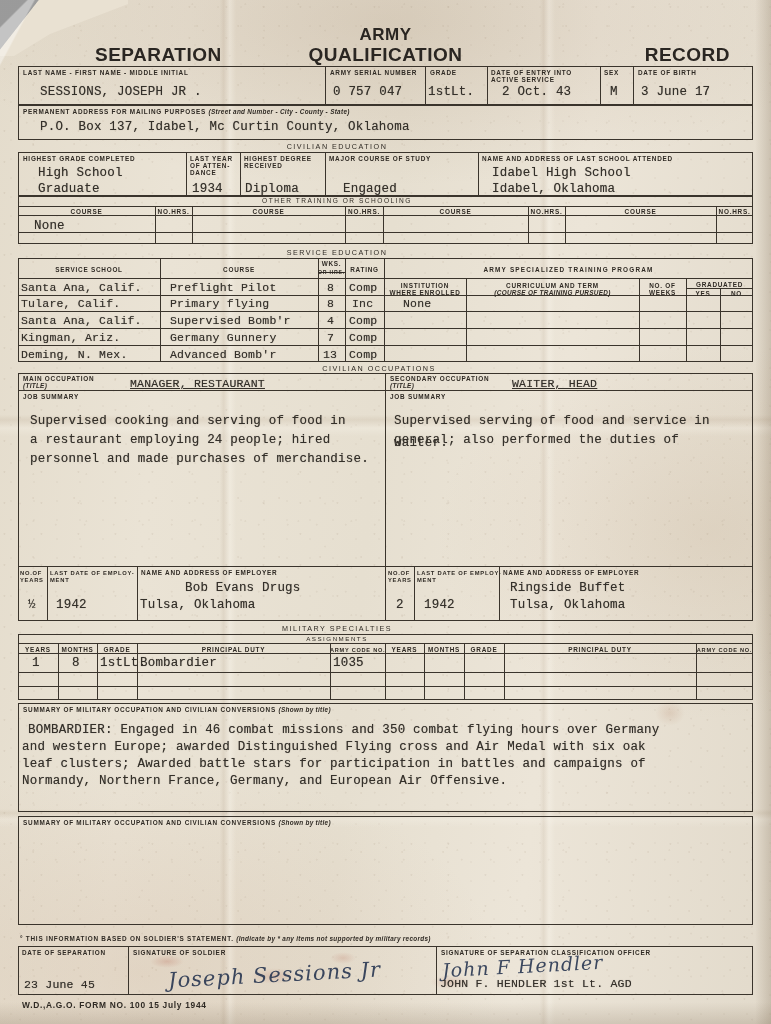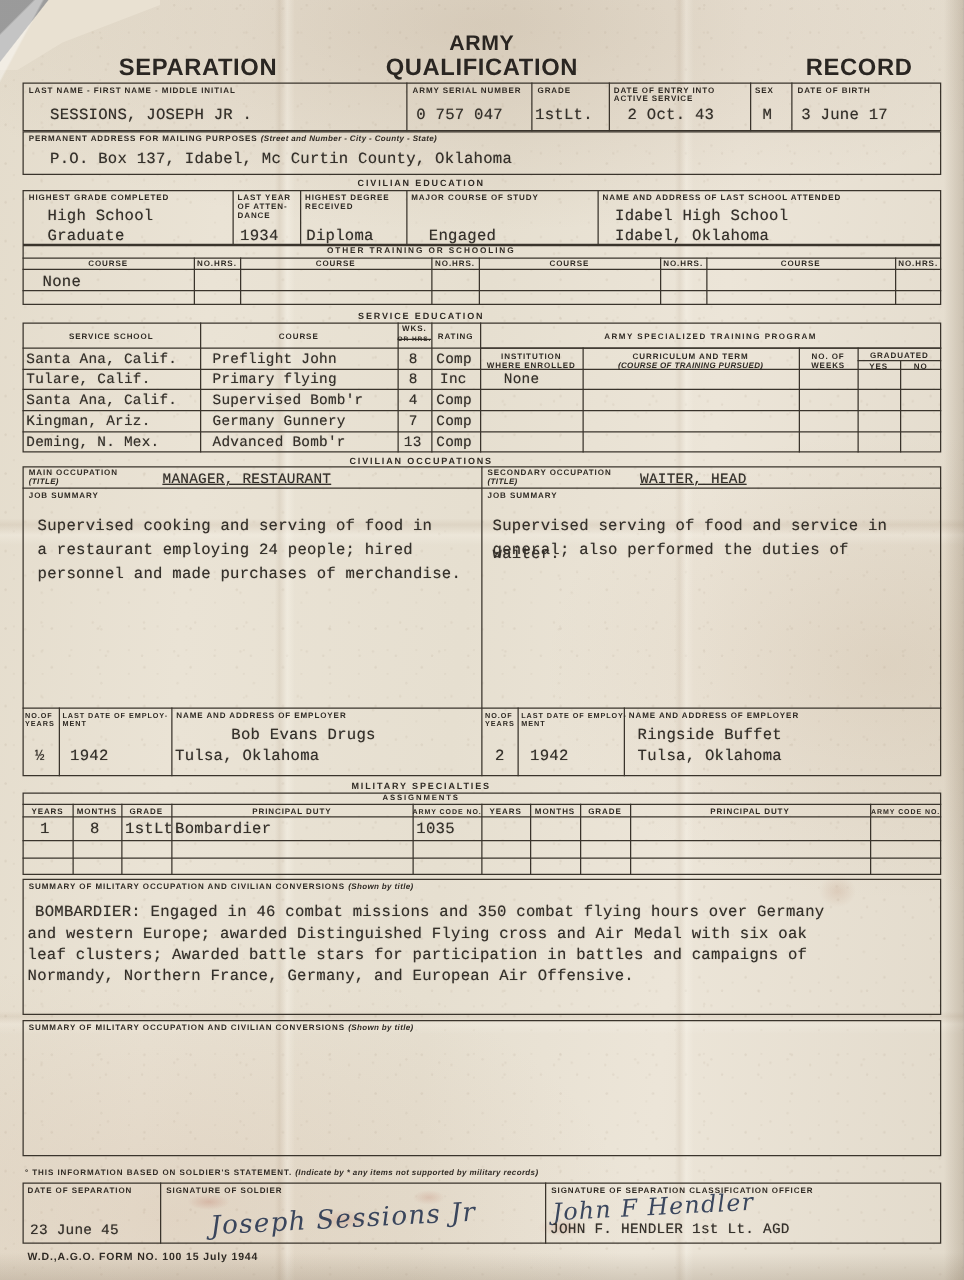--- a/index.html
+++ b/index.html
@@ -84,21 +84,21 @@
 
   
   .cap{position:absolute;color:#2f2a24;font-size:6.4px;letter-spacing:.75px;
        font-weight:bold;white-space:nowrap;line-height:8px;
        font-family:"Liberation Sans", sans-serif;}
   .cap i{font-style:italic;letter-spacing:.3px;font-weight:bold;}
   .capc{text-align:center;}
 
   
   .band{position:absolute;width:674px;text-align:center;color:#2f2a24;
-        font-size:7.2px;letter-spacing:1.5px;font-weight:bold;}
+        font-size:7.2px;letter-spacing:1.5px;font-weight:normal;}
 
   
   .tw{position:absolute;color:#34302a;white-space:nowrap;
       font-family:"Liberation Mono","DejaVu Sans Mono",monospace;
       font-size:12.5px;letter-spacing:.2px;
       text-shadow:0 0 .7px rgba(52,48,42,.55);}
   .tw.sm{font-size:11.5px;}
   .tw.u{text-decoration:underline;}
 
   
@@ -243,21 +243,21 @@
   <div class="cap capc" style="left:384px;top:289px;width:82px;">WHERE ENROLLED</div>
   <div class="cap capc" style="left:466px;top:282px;width:173px;">CURRICULUM AND TERM</div>
   <div class="cap capc" style="left:466px;top:289px;width:173px;"><i>(COURSE OF TRAINING PURSUED)</i></div>
   <div class="cap capc" style="left:639px;top:282px;width:47px;">NO. OF</div>
   <div class="cap capc" style="left:639px;top:289px;width:47px;">WEEKS</div>
   <div class="cap capc" style="left:686px;top:281px;width:67px;">GRADUATED</div>
   <div class="cap capc" style="left:686px;top:290px;width:34px;">YES</div>
   <div class="cap capc" style="left:720px;top:290px;width:33px;">NO</div>
 
   <div class="tw sm" style="left:21px;top:281px;">Santa Ana, Calif.</div>
-  <div class="tw sm" style="left:170px;top:281px;">Preflight  John</div>
+  <div class="tw sm" style="left:170px;top:281px;">Preflight  Pilot</div>
   <div class="tw sm" style="left:327px;top:281px;">8</div>
   <div class="tw sm" style="left:349px;top:281px;">Comp</div>
 
   <div class="tw sm" style="left:21px;top:297px;">Tulare, Calif.</div>
   <div class="tw sm" style="left:170px;top:297px;">Primary flying</div>
   <div class="tw sm" style="left:327px;top:297px;">8</div>
   <div class="tw sm" style="left:352px;top:297px;">Inc</div>
   <div class="tw sm" style="left:403px;top:297px;">None</div>
 
   <div class="tw sm" style="left:21px;top:314px;">Santa Ana, Calif.</div>
@@ -268,21 +268,21 @@
   <div class="tw sm" style="left:21px;top:331px;">Kingman, Ariz.</div>
   <div class="tw sm" style="left:170px;top:331px;">Germany Gunnery</div>
   <div class="tw sm" style="left:327px;top:331px;">7</div>
   <div class="tw sm" style="left:349px;top:331px;">Comp</div>
 
   <div class="tw sm" style="left:21px;top:348px;">Deming, N. Mex.</div>
   <div class="tw sm" style="left:170px;top:348px;">Advanced Bomb'r</div>
   <div class="tw sm" style="left:323px;top:348px;">13</div>
   <div class="tw sm" style="left:349px;top:348px;">Comp</div>
 
-  <div class="band" style="top:364px;">CIVILIAN OCCUPATIONS</div>
+  <div class="band" style="top:364px;margin-left:42px;">CIVILIAN OCCUPATIONS</div>
 
   <div class="box" style="left:18px;top:373px;width:735px;height:248px;"></div>
   <div class="vln" style="left:385px;top:373px;height:248px;"></div>
   <div class="hln" style="left:18px;top:390px;width:735px;"></div>
   <div class="hln" style="left:18px;top:566px;width:735px;"></div>
 
   <div class="cap" style="left:23px;top:375px;">MAIN OCCUPATION</div>
   <div class="cap" style="left:23px;top:382px;"><i>(TITLE)</i></div>
   <div class="tw sm u" style="left:130px;top:377px;">MANAGER, RESTAURANT</div>
   <div class="cap" style="left:23px;top:393px;">JOB SUMMARY</div>

